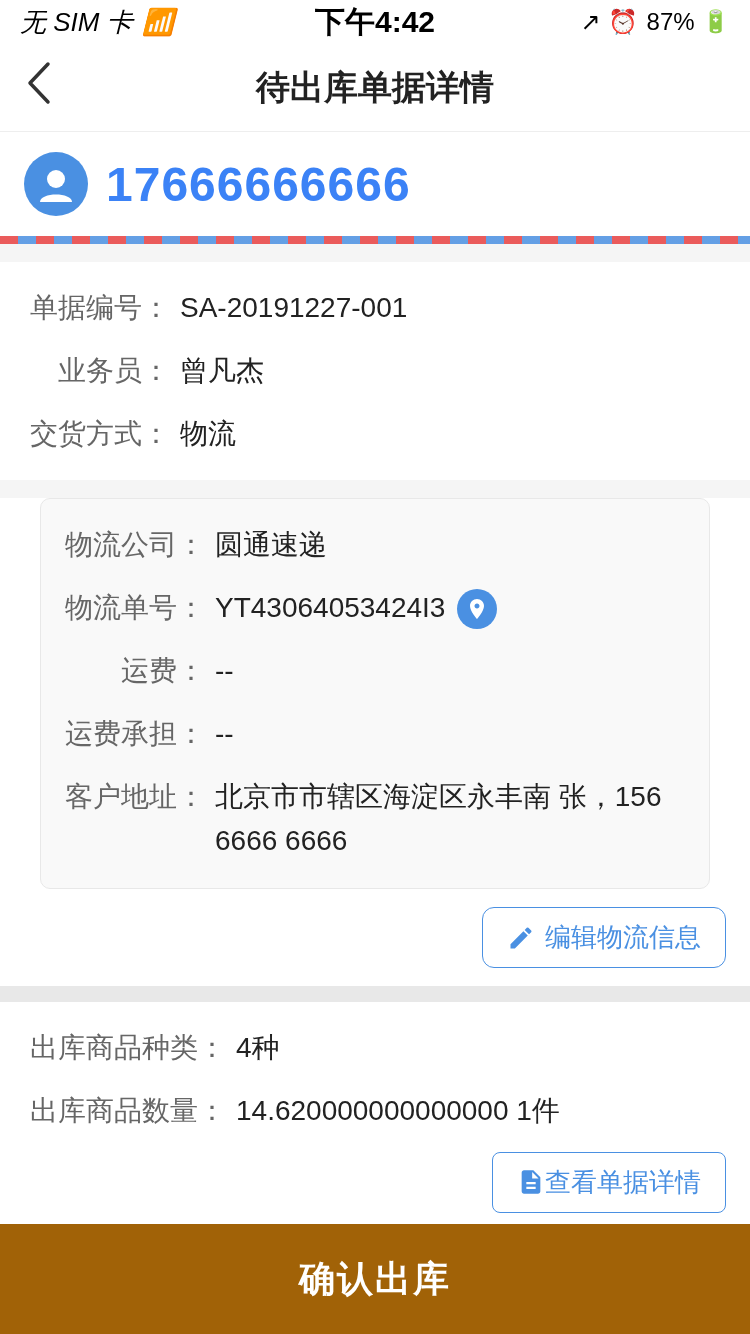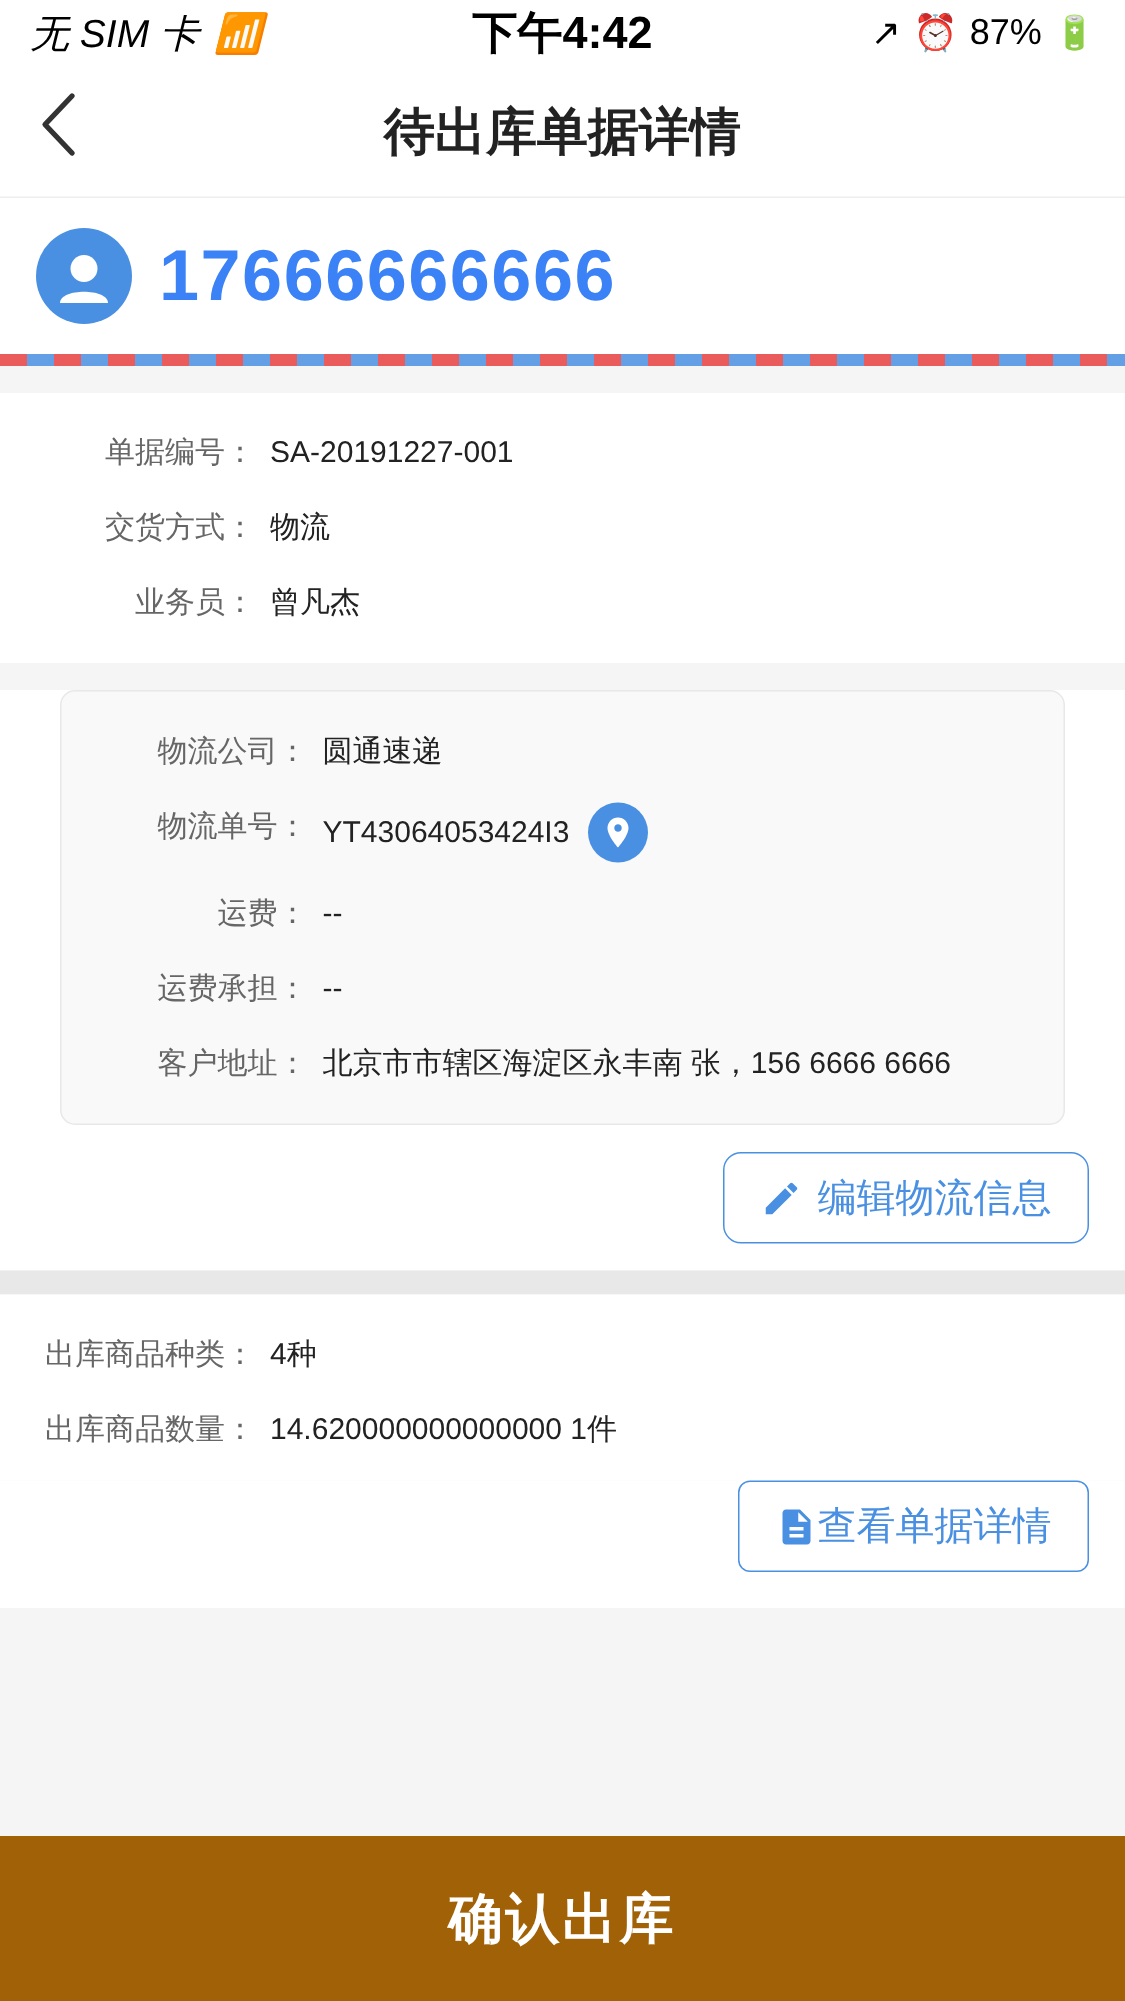--- a/index.html
+++ b/index.html
@@ -117,21 +117,21 @@
     
     .section-white {
       background: #fff;
       margin-top: 18px;
       padding: 24px 30px;
     }
     .info-row {
       display: flex;
       align-items: flex-start;
       margin-bottom: 18px;
-      font-size: 20px;
+      font-size: 28px;
       color: #333;
       line-height: 1.6;
     }
     .info-row:last-child { margin-bottom: 0; }
     .info-label {
       color: #666;
       min-width: 140px;
       text-align: right;
       margin-right: 10px;
       flex-shrink: 0;
@@ -294,26 +294,26 @@
   </div>
 
   <div class="deco-line"></div>
 
   <div class="section-white">
     <div class="info-row">
       <span class="info-label">单据编号：</span>
       <span class="info-value">SA-20191227-001</span>
     </div>
     <div class="info-row">
+      <span class="info-label">业务员：</span>
+      <span class="info-value">曾凡杰</span>
+    </div>
+    <div class="info-row">
       <span class="info-label">交货方式：</span>
       <span class="info-value">物流</span>
-    </div>
-    <div class="info-row">
-      <span class="info-label">业务员：</span>
-      <span class="info-value">曾凡杰</span>
     </div>
   </div>
 
   <div style="background:#fff; padding: 0 20px 0 20px; margin-top:0;">
     <div class="logistics-card">
       <div class="info-row">
         <span class="info-label">物流公司：</span>
         <span class="info-value">圆通速递</span>
       </div>
       <div class="info-row">

